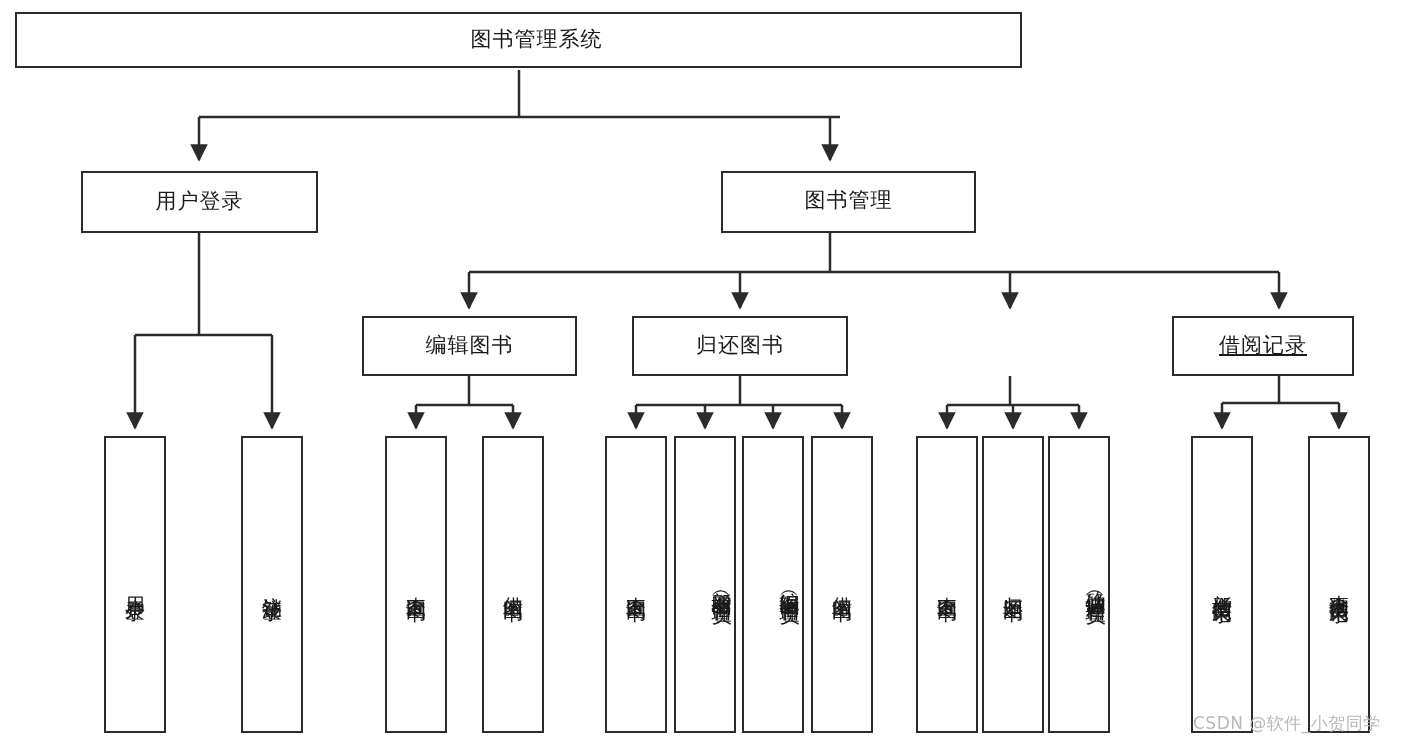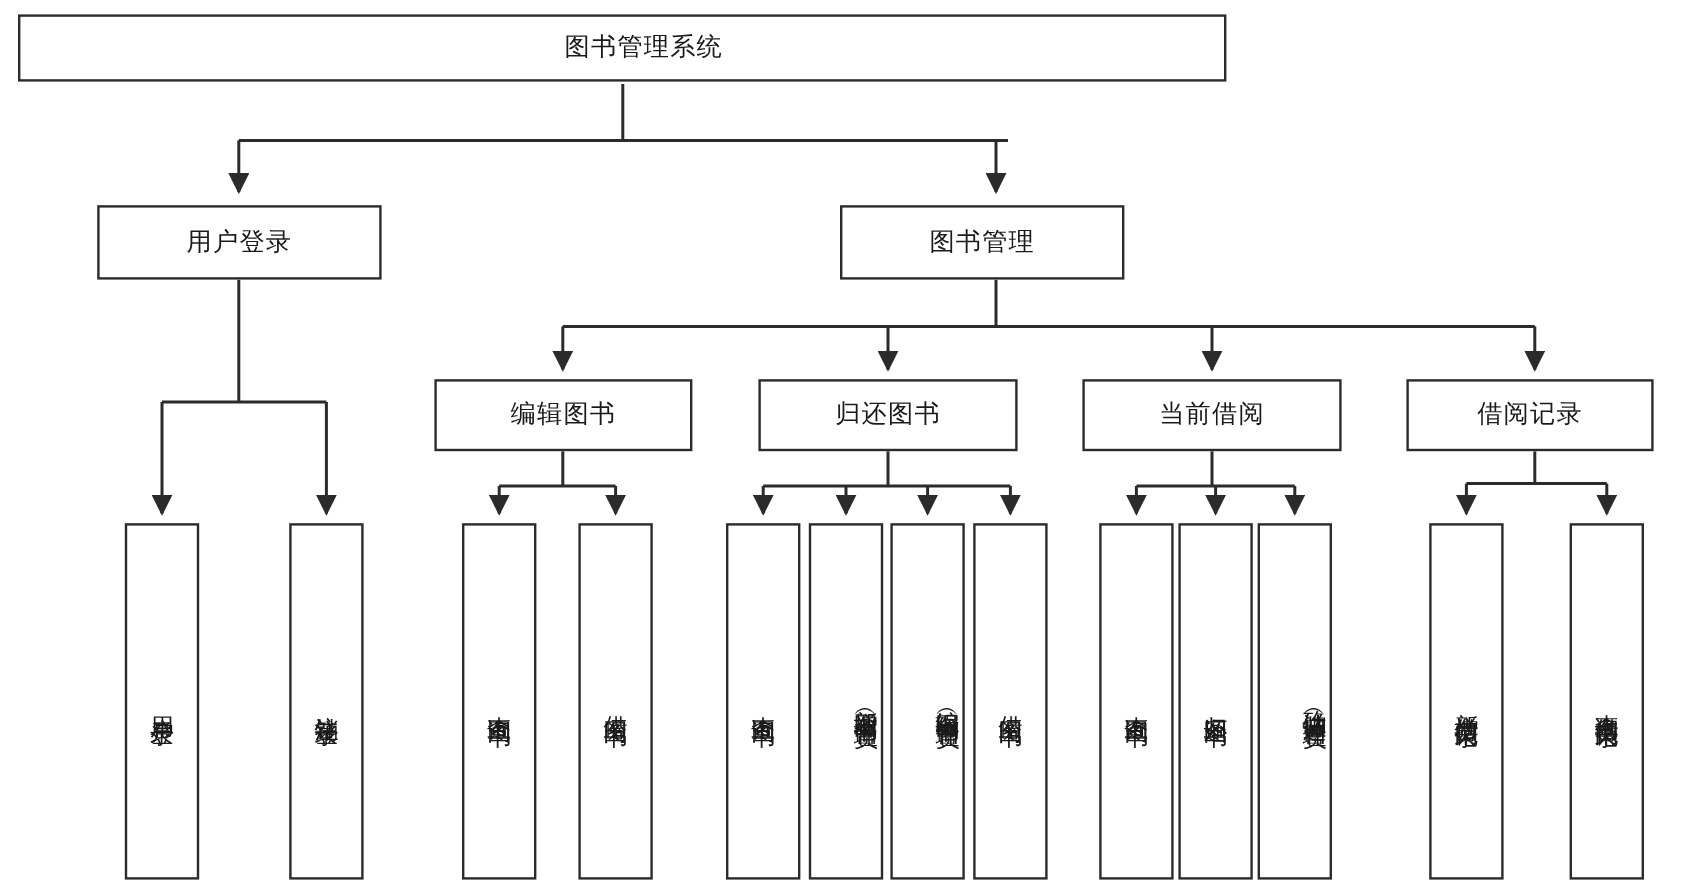--- a/index.html
+++ b/index.html
@@ -122,34 +122,31 @@
     </g>
   </svg>
 
   <div class="node horiz" style="left:15px; top:12px; width:1007px; height:56px;padding-left:36px;">
     <span>图书管理系统</span>
   </div>
 
   <div class="node horiz" style="left:81px; top:171px; width:237px; height:62px;">
     <span>用户登录</span>
   </div>
-  <div class="node horiz" style="left:700px; top:171px; width:237px; height:62px;">
+  <div class="node horiz" style="left:721px; top:171px; width:255px; height:62px;font-family:Liberation Mono, monospace;">
     <span>图书管理</span>
   </div>
 
   <div class="node horiz" style="left:362px; top:316px; width:215px; height:60px;">
     <span>编辑图书</span>
   </div>
   <div class="node horiz" style="left:632px; top:316px; width:216px; height:60px;">
     <span>归还图书</span>
   </div>
-  <div class="node horiz" style="left:902px; top:316px; width:216px; height:60px;">
-    <span>当前借阅</span>
-  </div>
-  <div class="node horiz" style="left:1172px; top:316px; width:206px; height:60px;">
+  <div class="node horiz" style="left:1172px; top:316px; width:182px; height:60px;text-decoration:underline;">
     <span>借阅记录</span>
   </div>
 
   <div class="node vert root-leaf" style="left:104px; top:436px; width:62px; height:297px;">
     <span>用户登录</span>
   </div>
   <div class="node vert root-leaf" style="left:241px; top:436px; width:62px; height:297px;">
     <span>注销登录</span>
   </div>
 
@@ -183,14 +180,15 @@
     <span>确认归还（管理员）</span>
   </div>
 
   <div class="node vert root-leaf" style="left:1191px; top:436px; width:62px; height:297px;">
     <span>新增借阅记录</span>
   </div>
   <div class="node vert root-leaf" style="left:1308px; top:436px; width:62px; height:297px;">
     <span>查询借阅记录</span>
   </div>
 
+  <div class="watermark">CSDN @软件_小贺同学</div>
 
 </div>
 
 </body></html>

